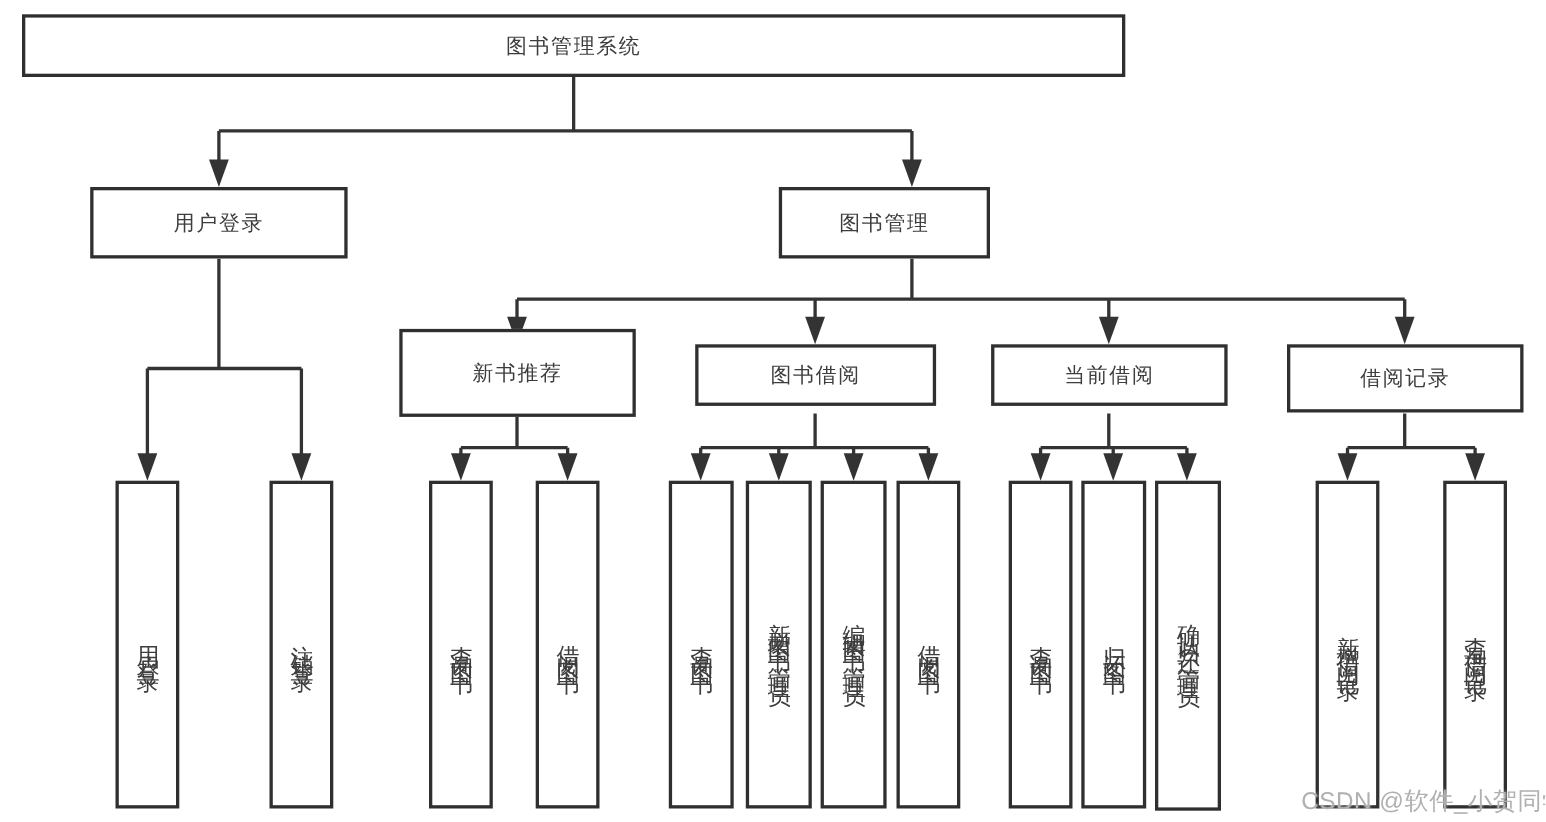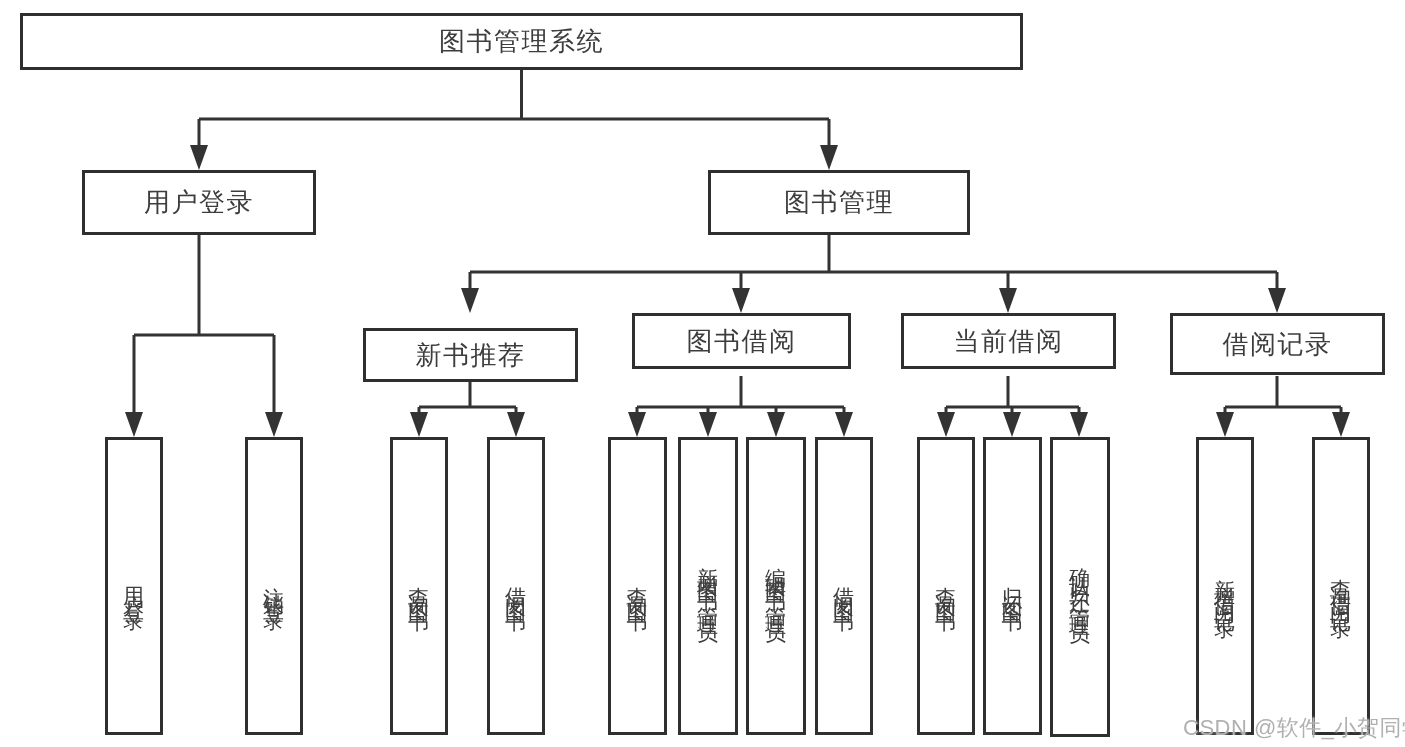--- a/index.html
+++ b/index.html
@@ -35,21 +35,21 @@
     position: absolute;
     box-sizing: border-box;
     background: #ffffff;
     border: 3px solid #2f2f2f;
     display: flex;
     align-items: center;
     justify-content: center;
     color: #3d3d3d;
   }
   .h-node span {
-    font-size: 26px;
+    font-size: 19px;
     letter-spacing: 1.5px;
     white-space: nowrap;
   }
   .v-node span {
     writing-mode: vertical-rl;
     text-orientation: mixed;
     font-size: 21px;
     letter-spacing: 8px;
     line-height: 1;
     white-space: nowrap;
@@ -113,25 +113,25 @@
     </g>
   </svg>
 
   <div class="node h-node" style="left:20px;top:13px;width:1003px;height:57px">
     <span>图书管理系统</span>
   </div>
 
   <div class="node h-node" style="left:82px;top:170px;width:234px;height:65px">
     <span>用户登录</span>
   </div>
-  <div class="node h-node" style="left:708px;top:170px;width:262px;height:65px">
+  <div class="node h-node" style="left:708px;top:170px;width:192px;height:65px">
     <span>图书管理</span>
   </div>
 
-  <div class="node h-node" style="left:363px;top:328px;width:215px;height:54px">
+  <div class="node h-node" style="left:363px;top:299px;width:215px;height:80px">
     <span>新书推荐</span>
   </div>
   <div class="node h-node" style="left:632px;top:313px;width:219px;height:56px">
     <span>图书借阅</span>
   </div>
   <div class="node h-node" style="left:901px;top:313px;width:215px;height:56px">
     <span>当前借阅</span>
   </div>
   <div class="node h-node" style="left:1170px;top:313px;width:215px;height:62px">
     <span>借阅记录</span>

